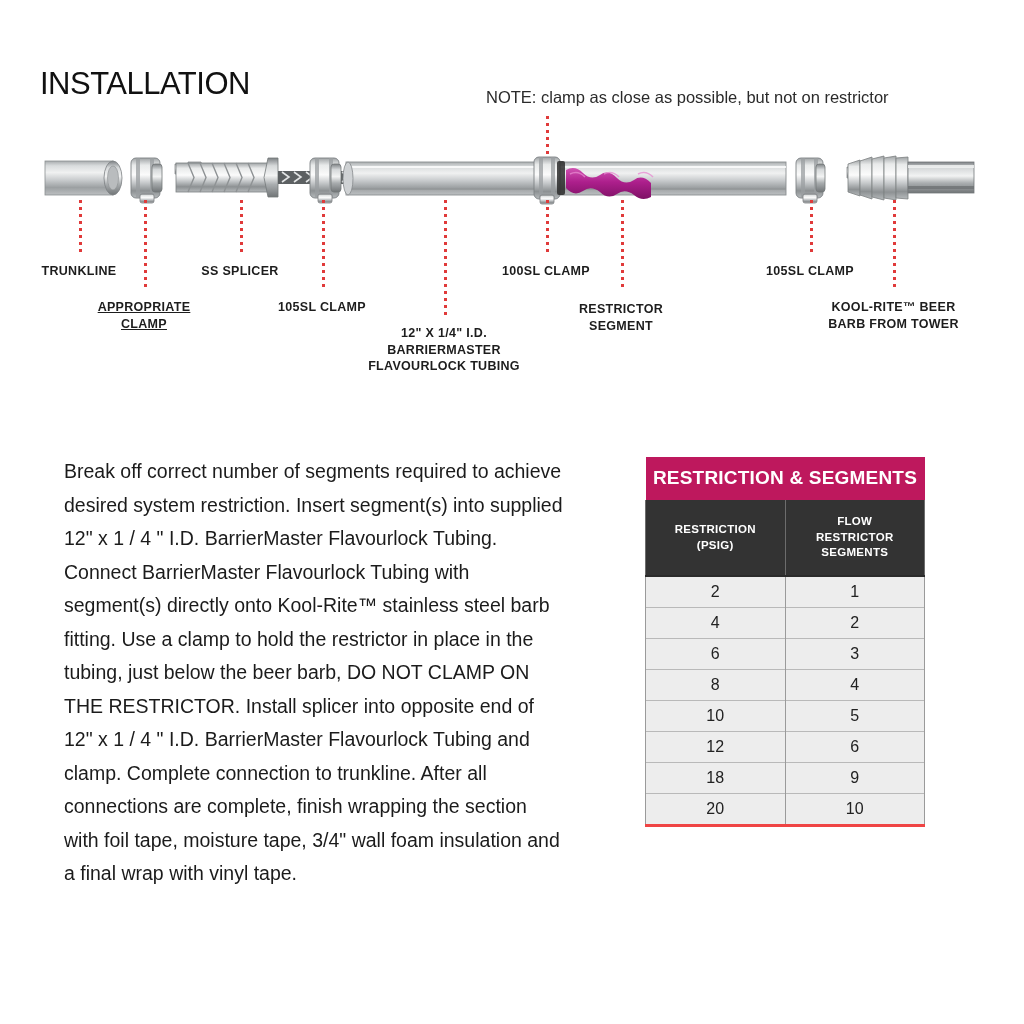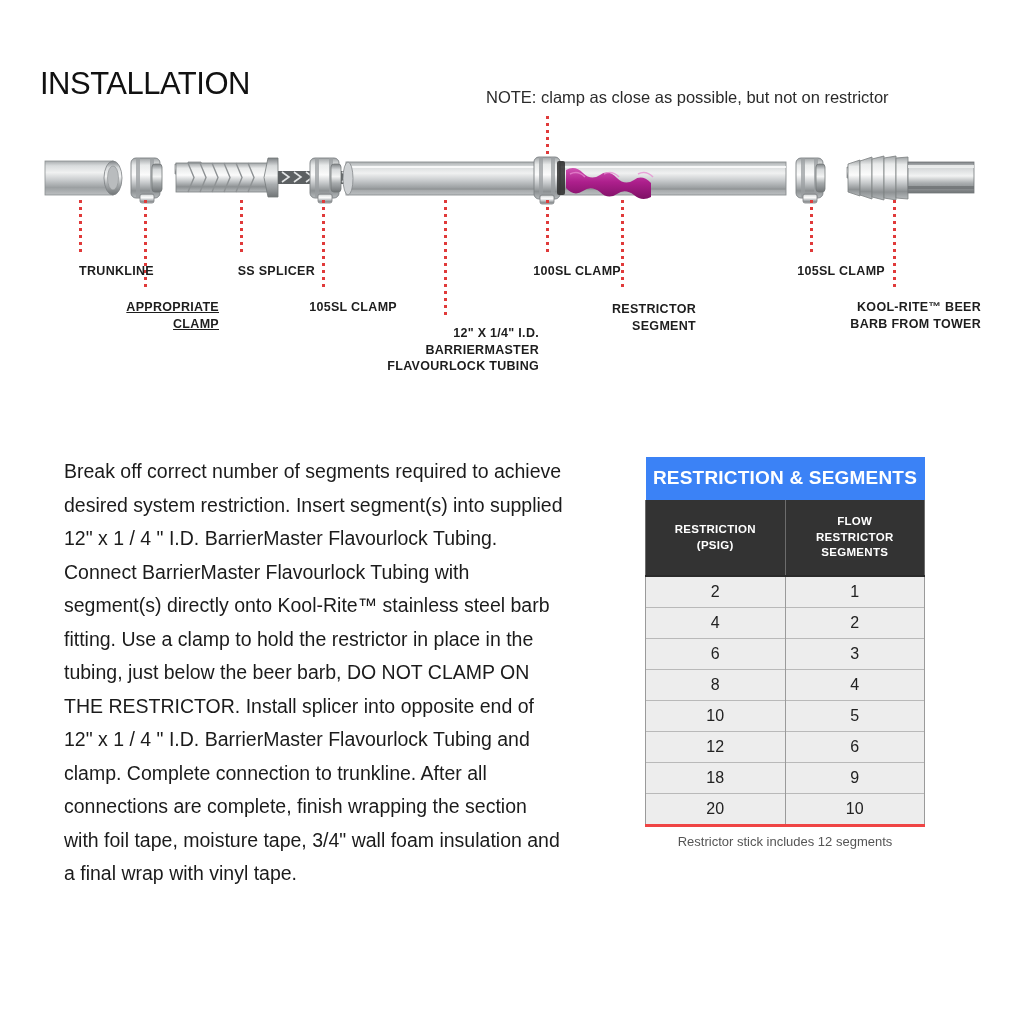--- a/index.html
+++ b/index.html
@@ -49,21 +49,21 @@
     background-size: 3px 7px;
   }
 
   
   .lbl {
     position: absolute;
     font-size: 12.5px;
     font-weight: bold;
     letter-spacing: 0.3px;
     color: #1d1d1d;
-    text-align: right;
+    text-align: center;
     line-height: 1.32;
     white-space: pre-line;
   }
 
   
   .part { position: absolute; }
 
   
   #body-copy {
     position: absolute;
@@ -79,21 +79,21 @@
     position: absolute;
     left: 645px; top: 457px;
     width: 280px;
   }
   table.rt {
     border-collapse: collapse;
     width: 280px;
     table-layout: fixed;
   }
   table.rt .banner td {
-    background: #3b82f6;
+    background: #be185d;
     color: #ffffff;
     font-weight: bold;
     font-size: 19px;
     text-align: center;
     padding: 10px 6px 12px 6px;
     line-height: 1.12;
     letter-spacing: 0.2px;
   }
   table.rt .colhead td {
     background: #333333;
@@ -337,14 +337,13 @@
       <tr>
           <td>18</td>
           <td>9</td>
         </tr>
       <tr>
           <td>20</td>
           <td>10</td>
         </tr>
     </tbody>
   </table>
-  <div id="table-note">Restrictor stick includes 12 segments</div>
 </div>
 
 </body></html>

